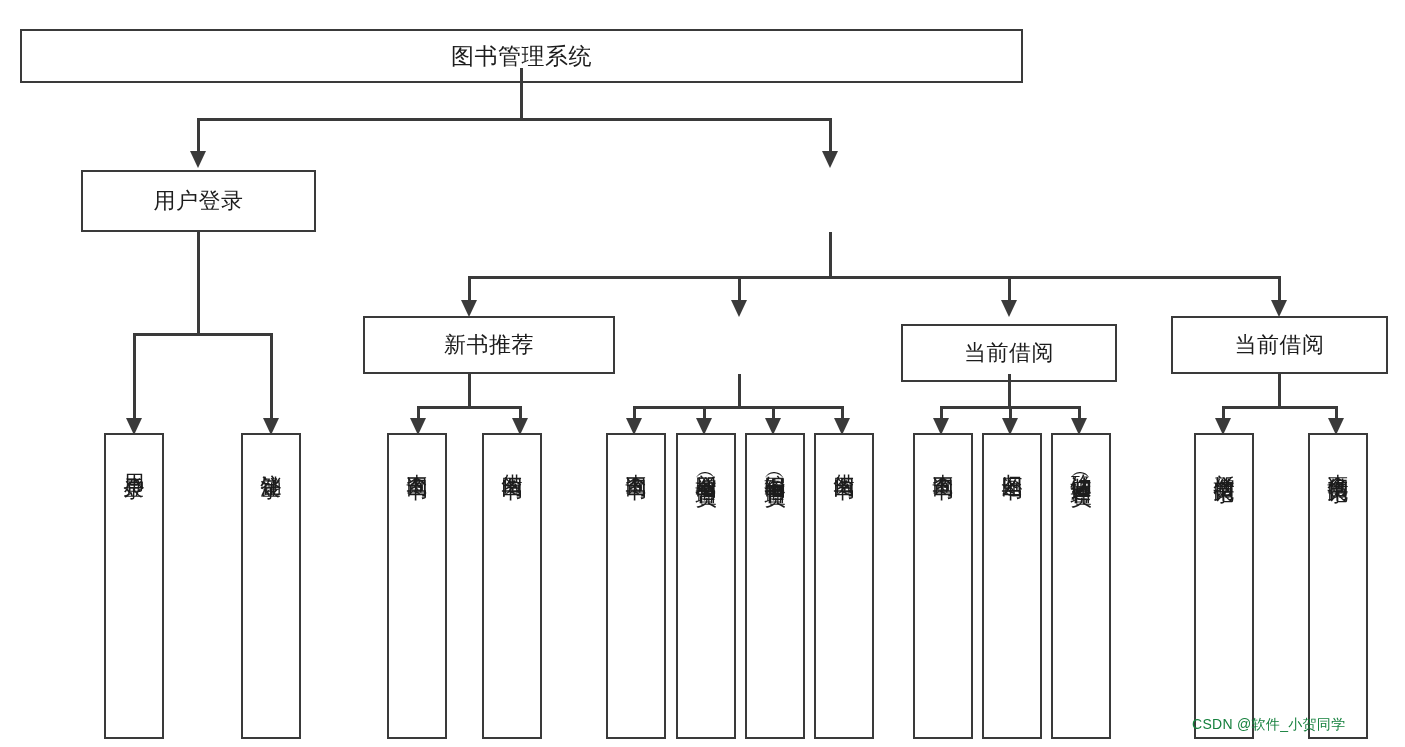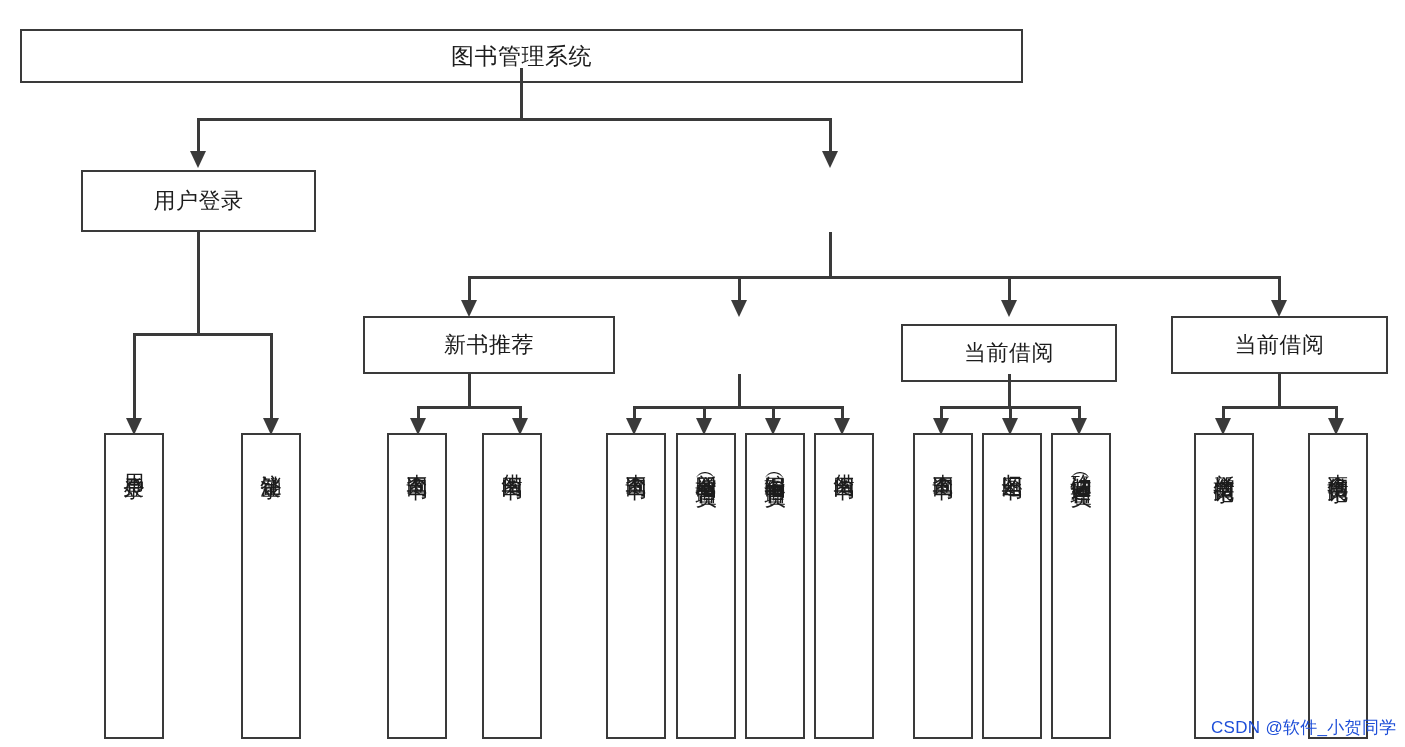--- a/index.html
+++ b/index.html
@@ -60,25 +60,24 @@
   .arrow {
     position: absolute;
     width: 0;
     height: 0;
     border-left: 8px solid transparent;
     border-right: 8px solid transparent;
     border-top: 17px solid #3a3a3a;
   }
   .watermark {
     position: absolute;
-    font-size: 17px;
-    color: #1d4ed8;
+    font-size: 14px;
+    color: #15803d;
     white-space: nowrap;
     letter-spacing: 0.3px;
-    margin-left: 19px;
   }
 </style>
 </head>
 <body>
 
 <div id="canvas">
 
   <div class="node horiz root" style="left:20px; top:29px; width:1003px; height:54px;">
     <span class="label">图书管理系统</span>
   </div>

